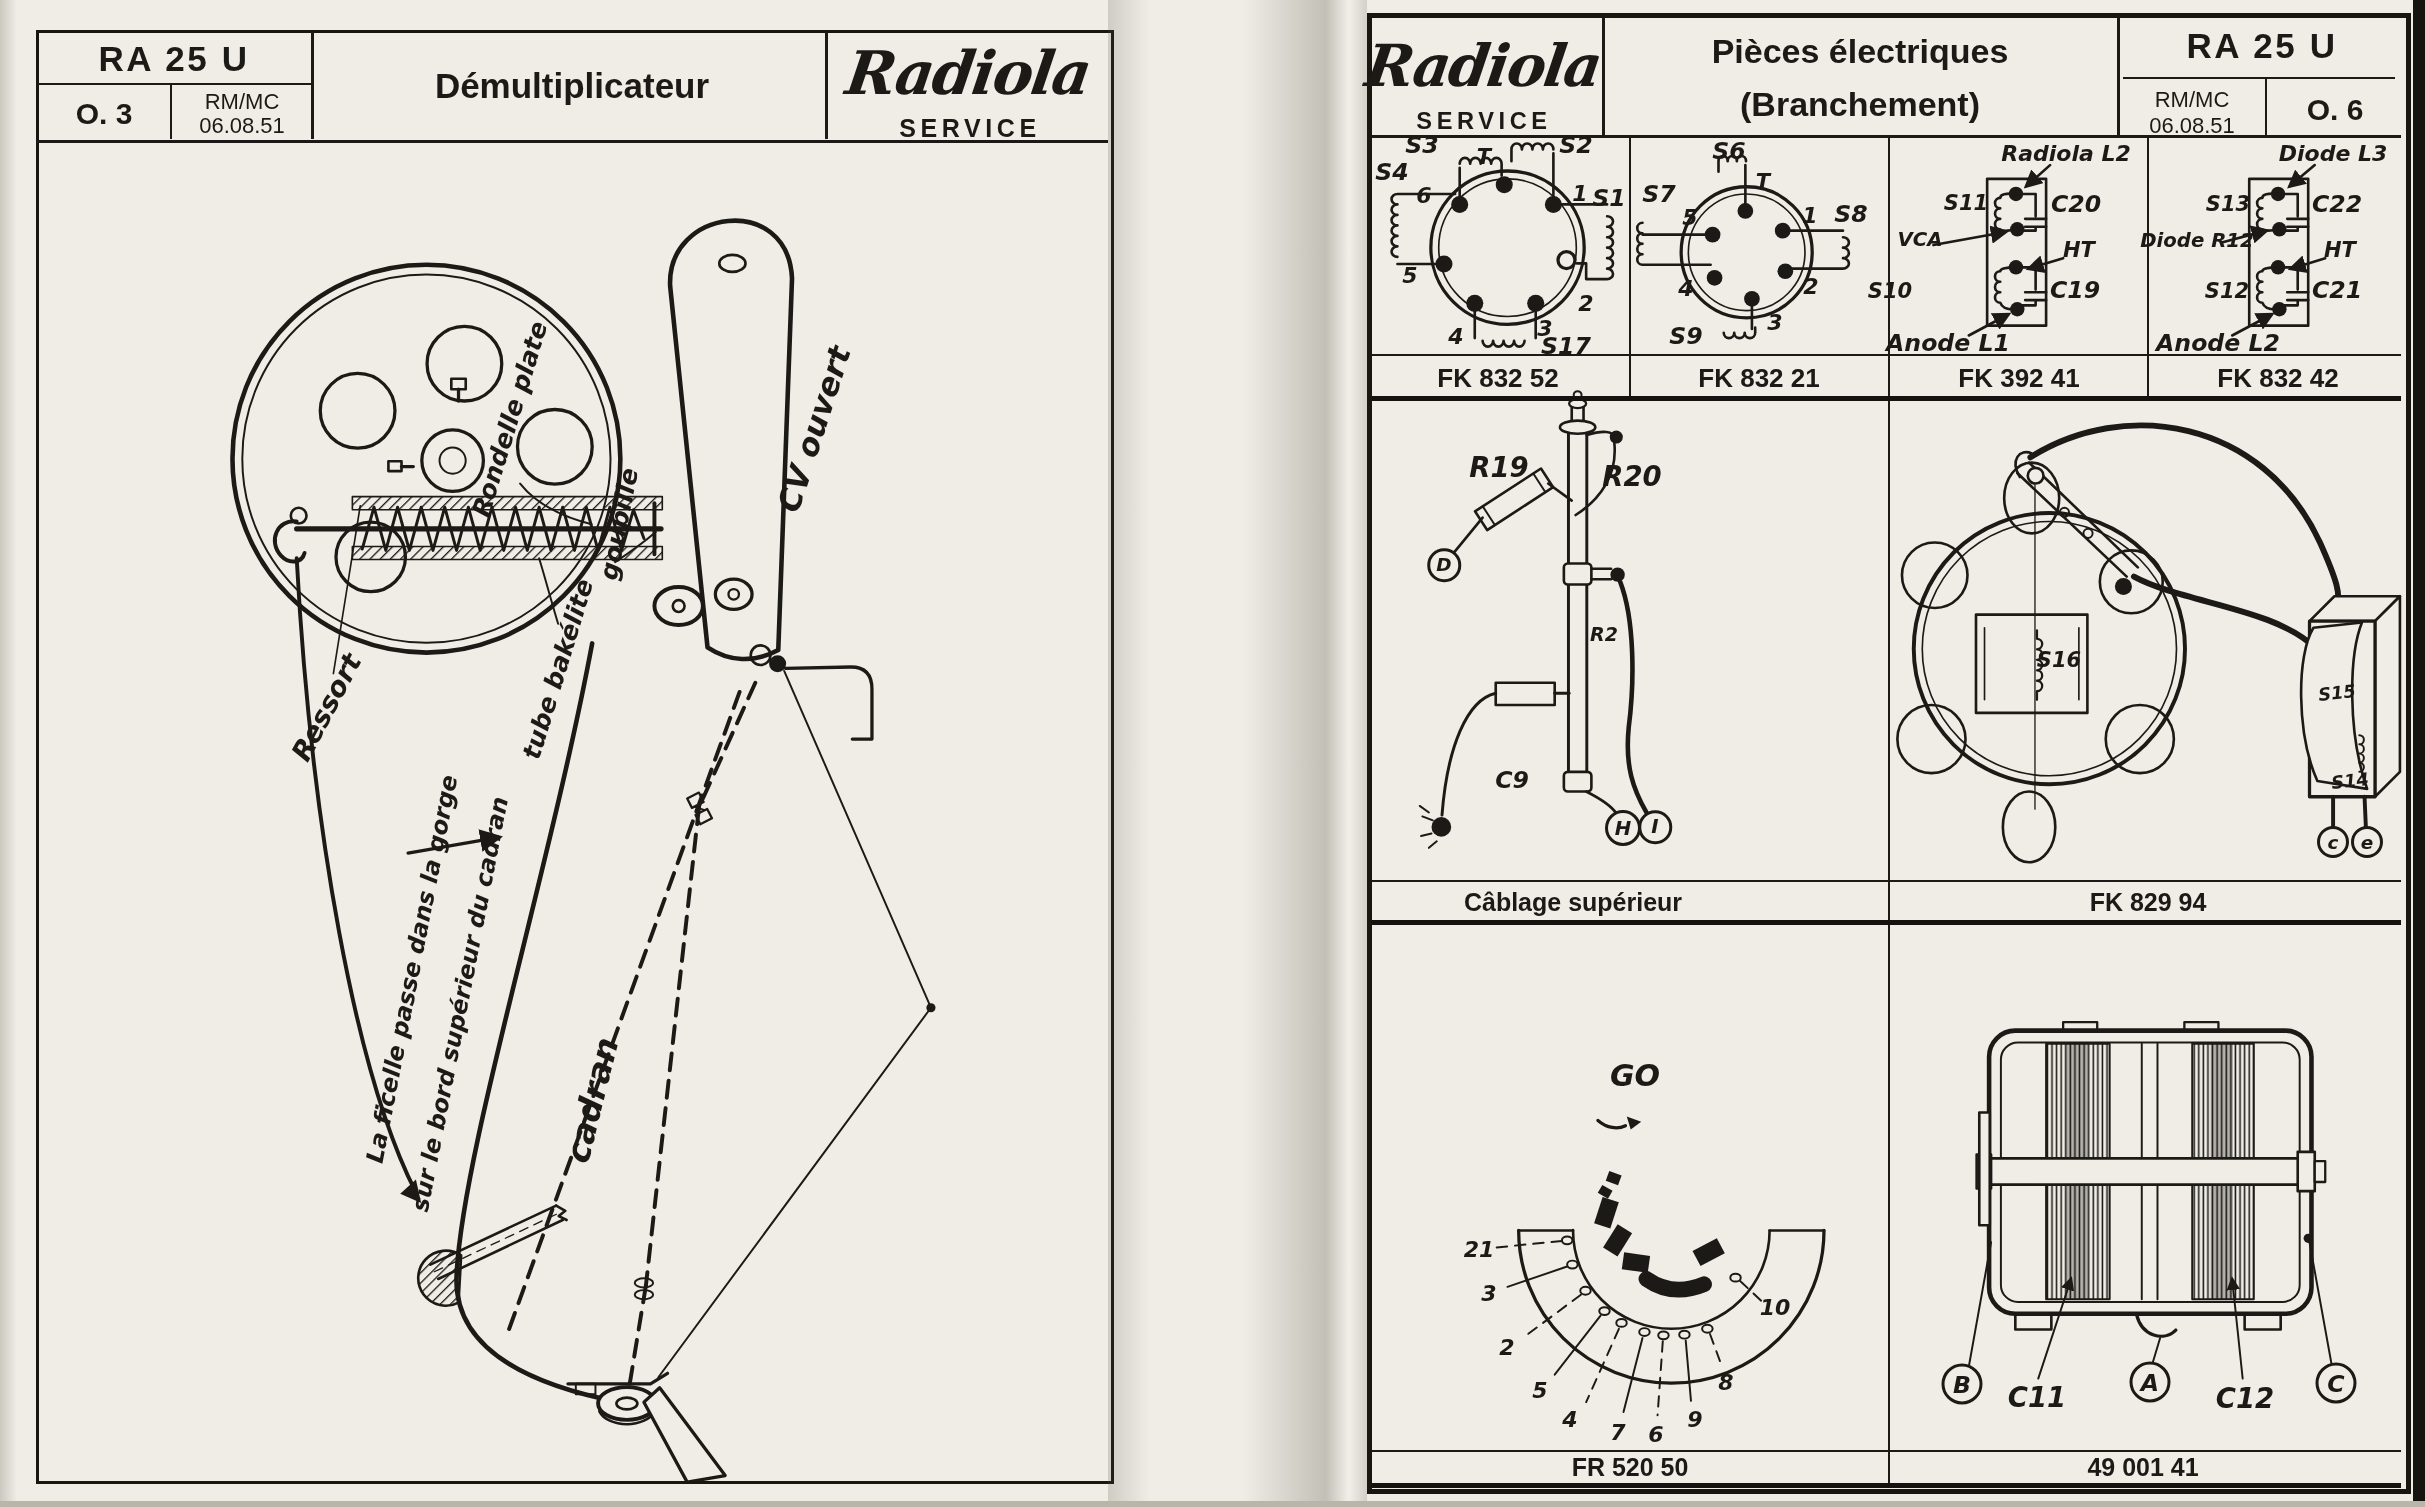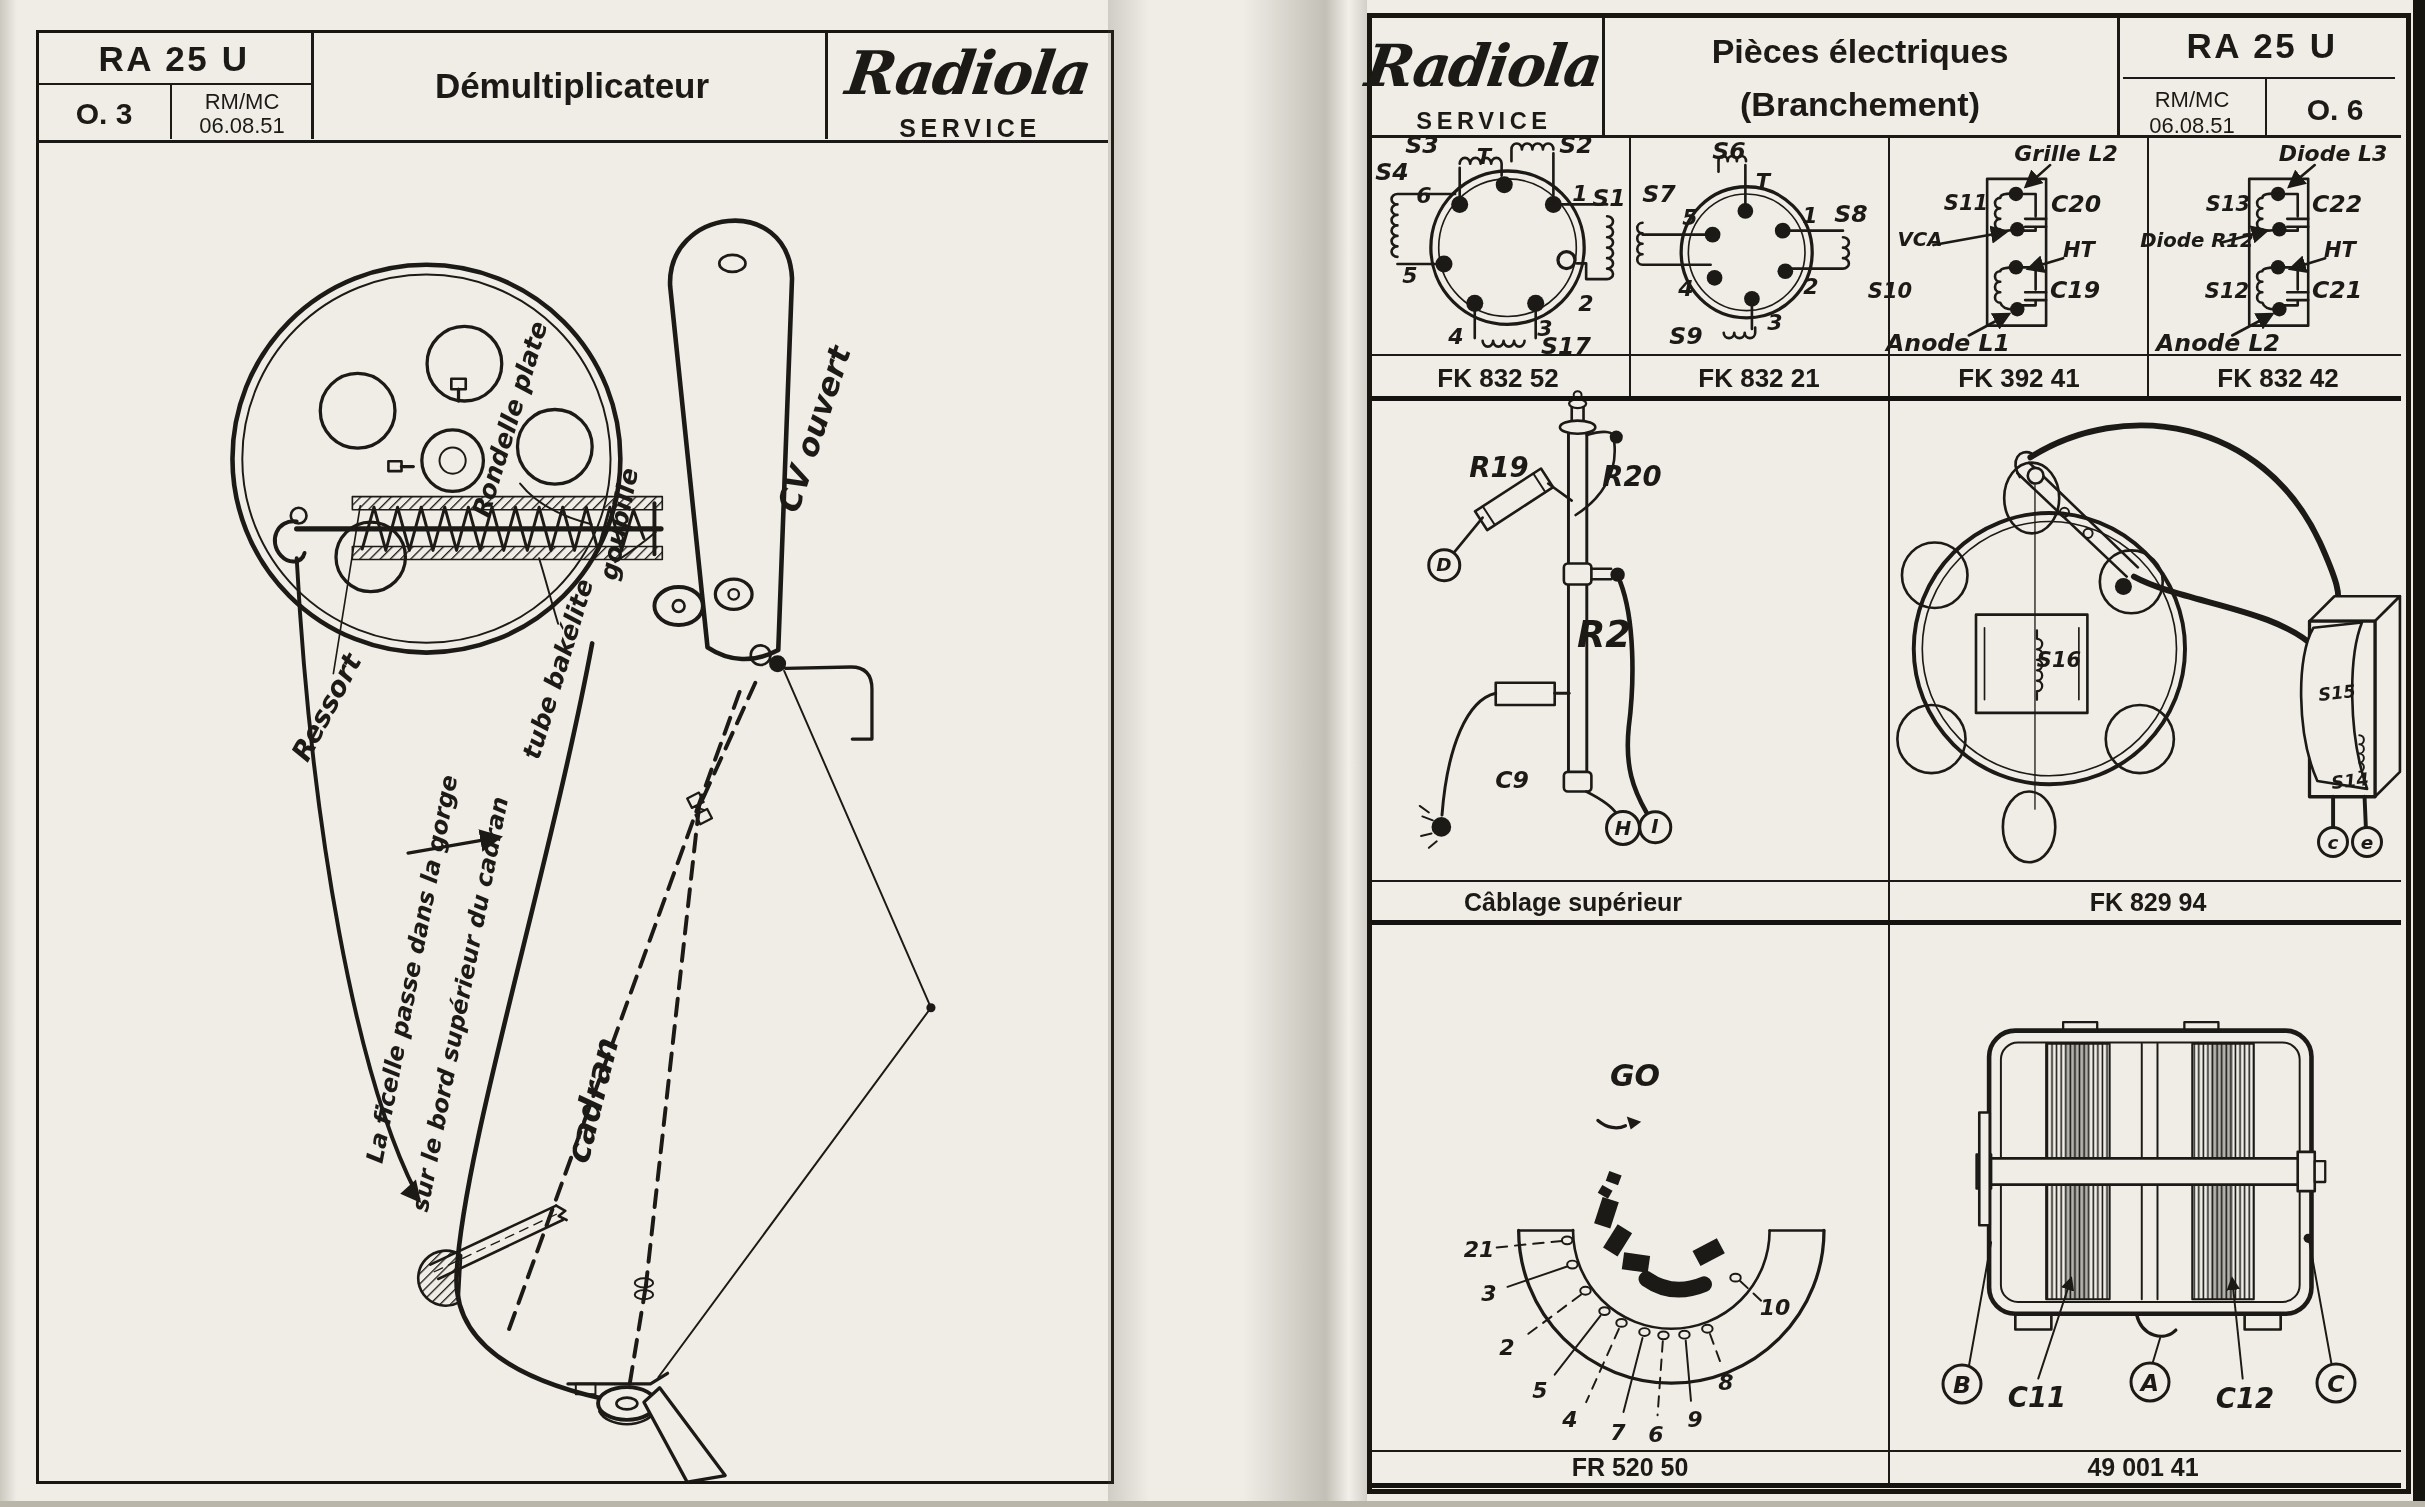--- a/index.html
+++ b/index.html
@@ -368,21 +368,21 @@
 <span class="lbl hw" style="left:1659px;top:194px;font-size:23.6px;">S7</span>
 <span class="lbl hw" style="left:1851px;top:214px;font-size:23.6px;">S8</span>
 <span class="lbl hw" style="left:1686px;top:336px;font-size:23.6px;">S9</span>
 <span class="lbl hw" style="left:1690px;top:217px;font-size:22px;">5</span>
 <span class="lbl hw" style="left:1810px;top:215px;font-size:22px;">1</span>
 <span class="lbl hw" style="left:1686px;top:288px;font-size:22px;">4</span>
 <span class="lbl hw" style="left:1811px;top:286px;font-size:22px;">2</span>
 <span class="lbl hw" style="left:1775px;top:322px;font-size:22px;">3</span>
 <span class="lbl cap" style="left:1759px;top:378px;">FK 832 21</span>
 
-<span class="lbl hw" style="left:2066px;top:153px;font-size:22px;">Grille L2</span>
+<span class="lbl hw" style="left:2066px;top:153px;font-size:22px;">Radiola L2</span>
 <span class="lbl hw" style="left:1966px;top:203px;font-size:21px;">S11</span>
 <span class="lbl hw" style="left:2076px;top:204px;font-size:23.6px;">C20</span>
 <span class="lbl hw" style="left:1920px;top:239px;font-size:19.7px;">VCA</span>
 <span class="lbl hw" style="left:2079px;top:250px;font-size:21px;">HT</span>
 <span class="lbl hw" style="left:1852px;top:291px;font-size:21px;margin-left:38px;">S10</span>
 <span class="lbl hw" style="left:2075px;top:290px;font-size:23.6px;">C19</span>
 <span class="lbl hw" style="left:1948px;top:343px;font-size:23.6px;">Anode L1</span>
 <span class="lbl cap" style="left:2019px;top:378px;">FK 392 41</span>
 
 <span class="lbl hw" style="left:2333px;top:153px;font-size:22px;">Diode L3</span>
@@ -390,21 +390,21 @@
 <span class="lbl hw" style="left:2337px;top:204px;font-size:23.6px;">C22</span>
 <span class="lbl hw" style="left:2197px;top:240px;font-size:19.7px;">Diode R12</span>
 <span class="lbl hw" style="left:2340px;top:250px;font-size:21px;">HT</span>
 <span class="lbl hw" style="left:2227px;top:291px;font-size:21px;">S12</span>
 <span class="lbl hw" style="left:2337px;top:290px;font-size:23.6px;">C21</span>
 <span class="lbl hw" style="left:2218px;top:343px;font-size:23.6px;">Anode L2</span>
 <span class="lbl cap" style="left:2278px;top:378px;">FK 832 42</span>
 
 <span class="lbl hw" style="left:1499px;top:467px;font-size:27.5px;">R19</span>
 <span class="lbl hw" style="left:1632px;top:476px;font-size:27.5px;">R20</span>
-<span class="lbl hw" style="left:1604px;top:634px;font-size:37px;">R2</span>
+<span class="lbl hw" style="left:1604px;top:634px;font-size:19px;">R2</span>
 <span class="lbl hw" style="left:1512px;top:780px;font-size:23.6px;">C9</span>
 <span class="lbl hw circ" style="left:1444px;top:565px;width:27.5px;height:27.5px;font-size:18.4px;">D</span>
 <span class="lbl hw circ" style="left:1623px;top:828px;width:30px;height:30px;font-size:19.7px;">H</span>
 <span class="lbl hw circ" style="left:1655px;top:827px;width:27.5px;height:27.5px;font-size:19.7px;">I</span>
 <span class="lbl cap" style="left:1573px;top:902px;font-size:25px;">Câblage supérieur</span>
 
 <span class="lbl hw" style="left:2059px;top:660px;font-size:21px;">S16</span>
 <span class="lbl hw" style="left:2337px;top:693px;font-size:17.7px;transform:translate(-50%,-50%) rotate(-6deg);">S15</span>
 <span class="lbl hw" style="left:2350px;top:781px;font-size:17.7px;transform:translate(-50%,-50%) rotate(-6deg);">S14</span>
 <span class="lbl hw circ" style="left:2333px;top:842px;width:26px;height:26px;font-size:18.4px;">c</span>

